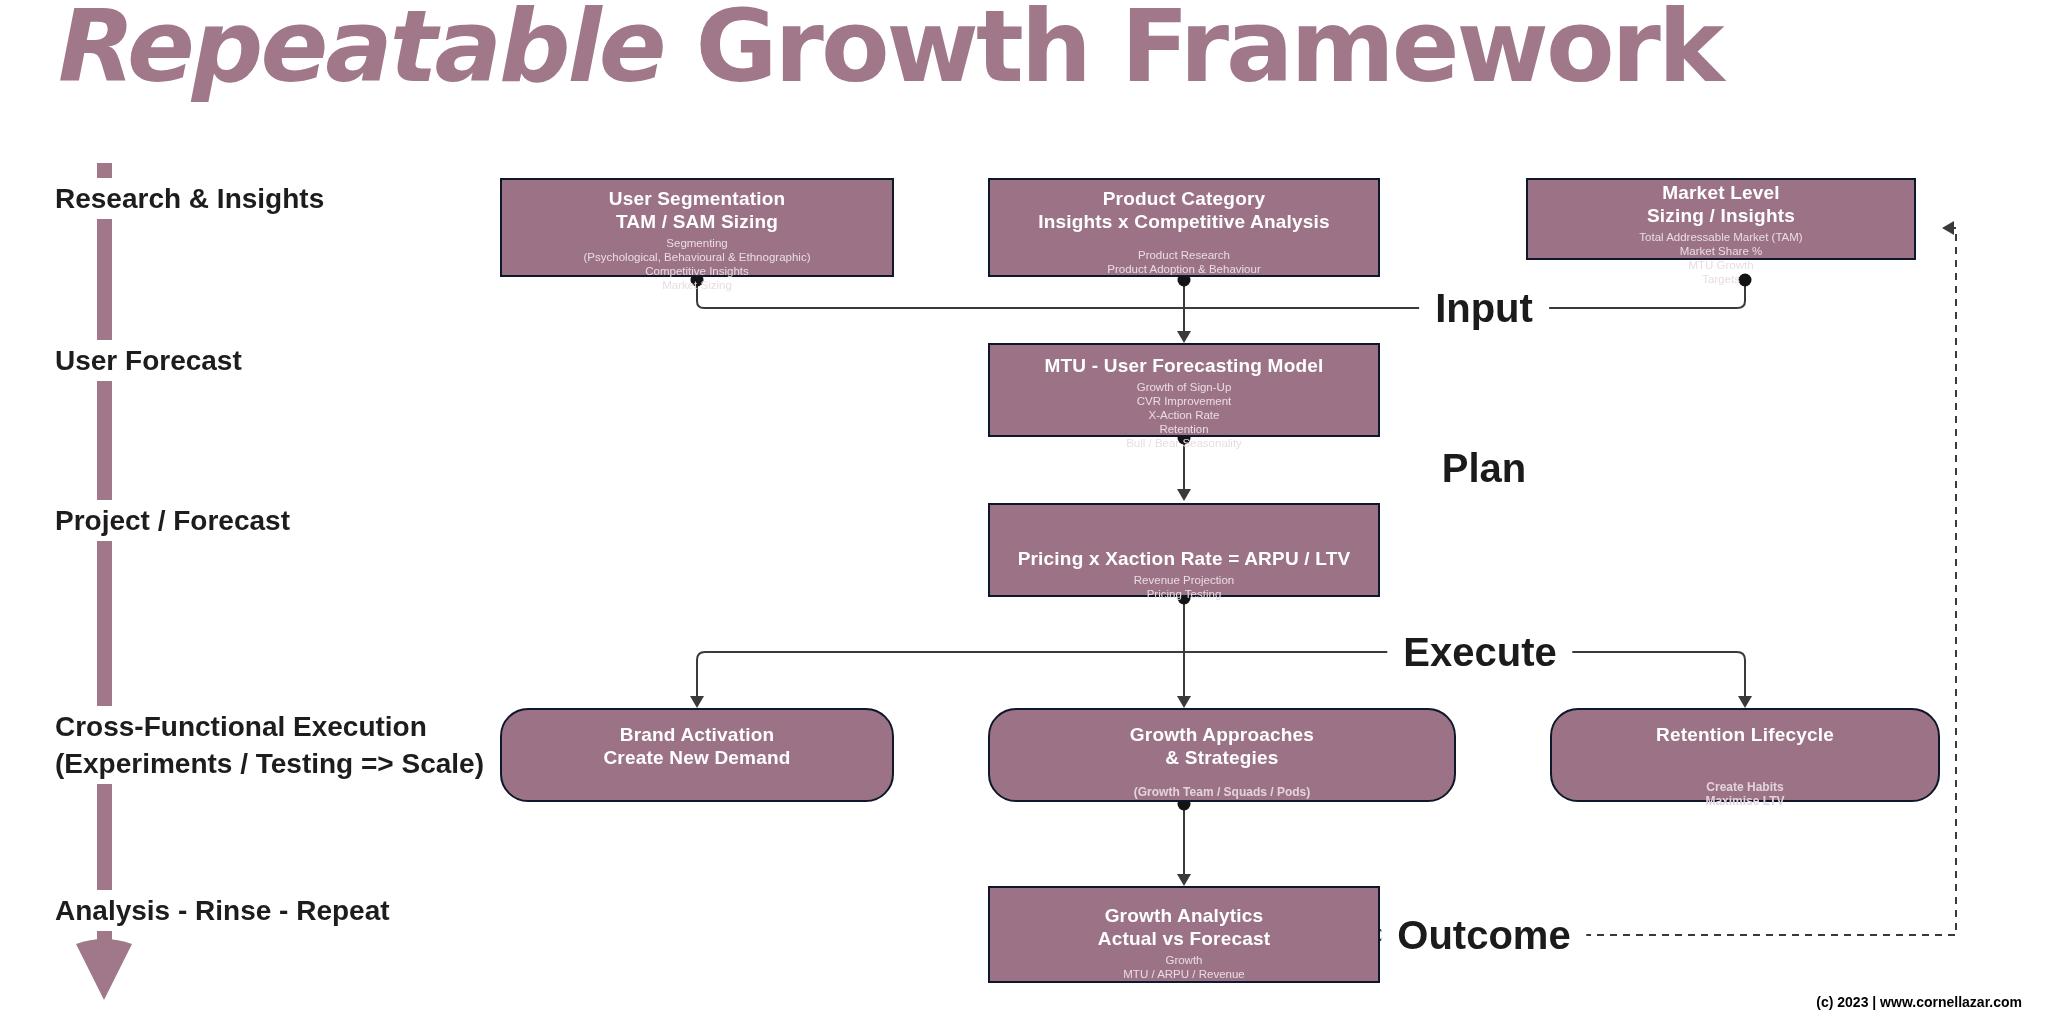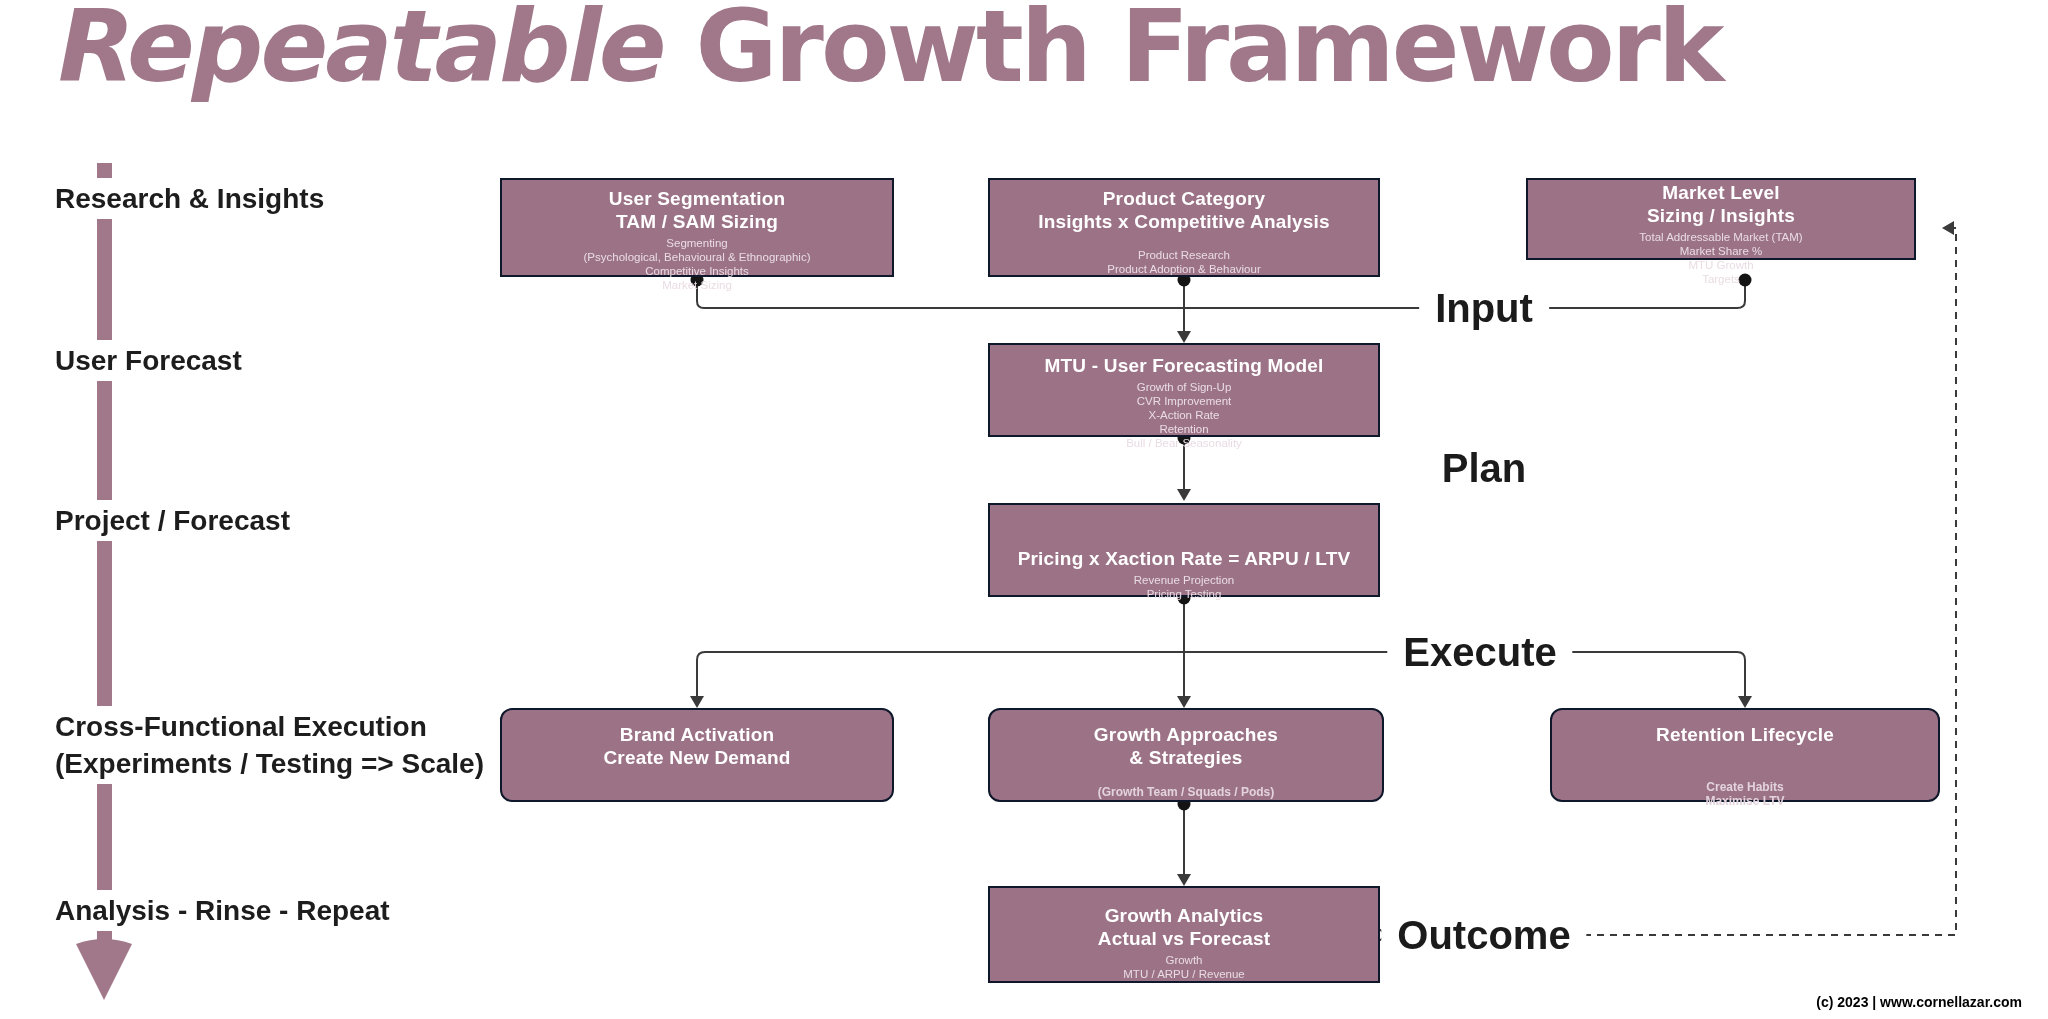--- a/index.html
+++ b/index.html
@@ -10,21 +10,21 @@
               font-size:100px;font-weight:800;letter-spacing:-3px;color:#a0788a;white-space:nowrap;line-height:1.1;}
   .main-title .it{font-style:italic;}
   
   svg.layer{position:absolute;left:0;top:0;z-index:1;}
   
   .rail-label{position:absolute;left:52px;z-index:3;background:#ffffff;color:#1d1d1d;
               font-weight:700;font-size:28px;line-height:37px;padding:2px 10px 2px 3px;white-space:nowrap;}
   
   .box{position:absolute;z-index:2;background:#9c7386;border:2px solid #0f172a;color:#fff;
        text-align:center;box-sizing:border-box;}
-  .box.round{border-radius:12px;}
+  .box.round{border-radius:28px;}
   .bt{font-weight:700;font-size:19px;line-height:23px;letter-spacing:.2px;}
   .bb{font-size:11.5px;line-height:14px;color:#e9dce3;margin-top:3px;}
   .bb.strong{font-weight:700;font-size:12px;color:#e3d3dc;}
   
   .stage{position:absolute;z-index:3;transform:translate(-50%,-50%);background:#ffffff;
          color:#1b1b1b;font-weight:800;font-size:40px;padding:0 16px;white-space:nowrap;}
   
   .footer{position:absolute;right:26px;bottom:9px;z-index:3;color:#000000;font-weight:700;font-size:14px;}
 </style>
 </head>
@@ -140,21 +140,21 @@
       <div>Revenue Projection</div>
       <div>Pricing Testing</div>
     </div>
   </div>
 
   <div class="box round" style="left:500px;top:708px;width:394px;height:94px;padding-top:13px">
     <div class="bt">Brand Activation</div>
     <div class="bt">Create New Demand</div>
   </div>
 
-  <div class="box round" style="left:988px;top:708px;width:396px;height:94px;padding-top:13px">
+  <div class="box round" style="left:988px;top:708px;width:468px;height:94px;padding-top:13px">
     <div class="bt">Growth Approaches</div>
     <div class="bt">&amp; Strategies</div>
     <div class="bb strong" style="margin-top:16px">
       <div>(Growth Team / Squads / Pods)</div>
     </div>
   </div>
 
   <div class="box round" style="left:1550px;top:708px;width:390px;height:94px;padding-top:13px">
     <div class="bt">Retention Lifecycle</div>
     <div class="bb strong" style="margin-top:34px">

